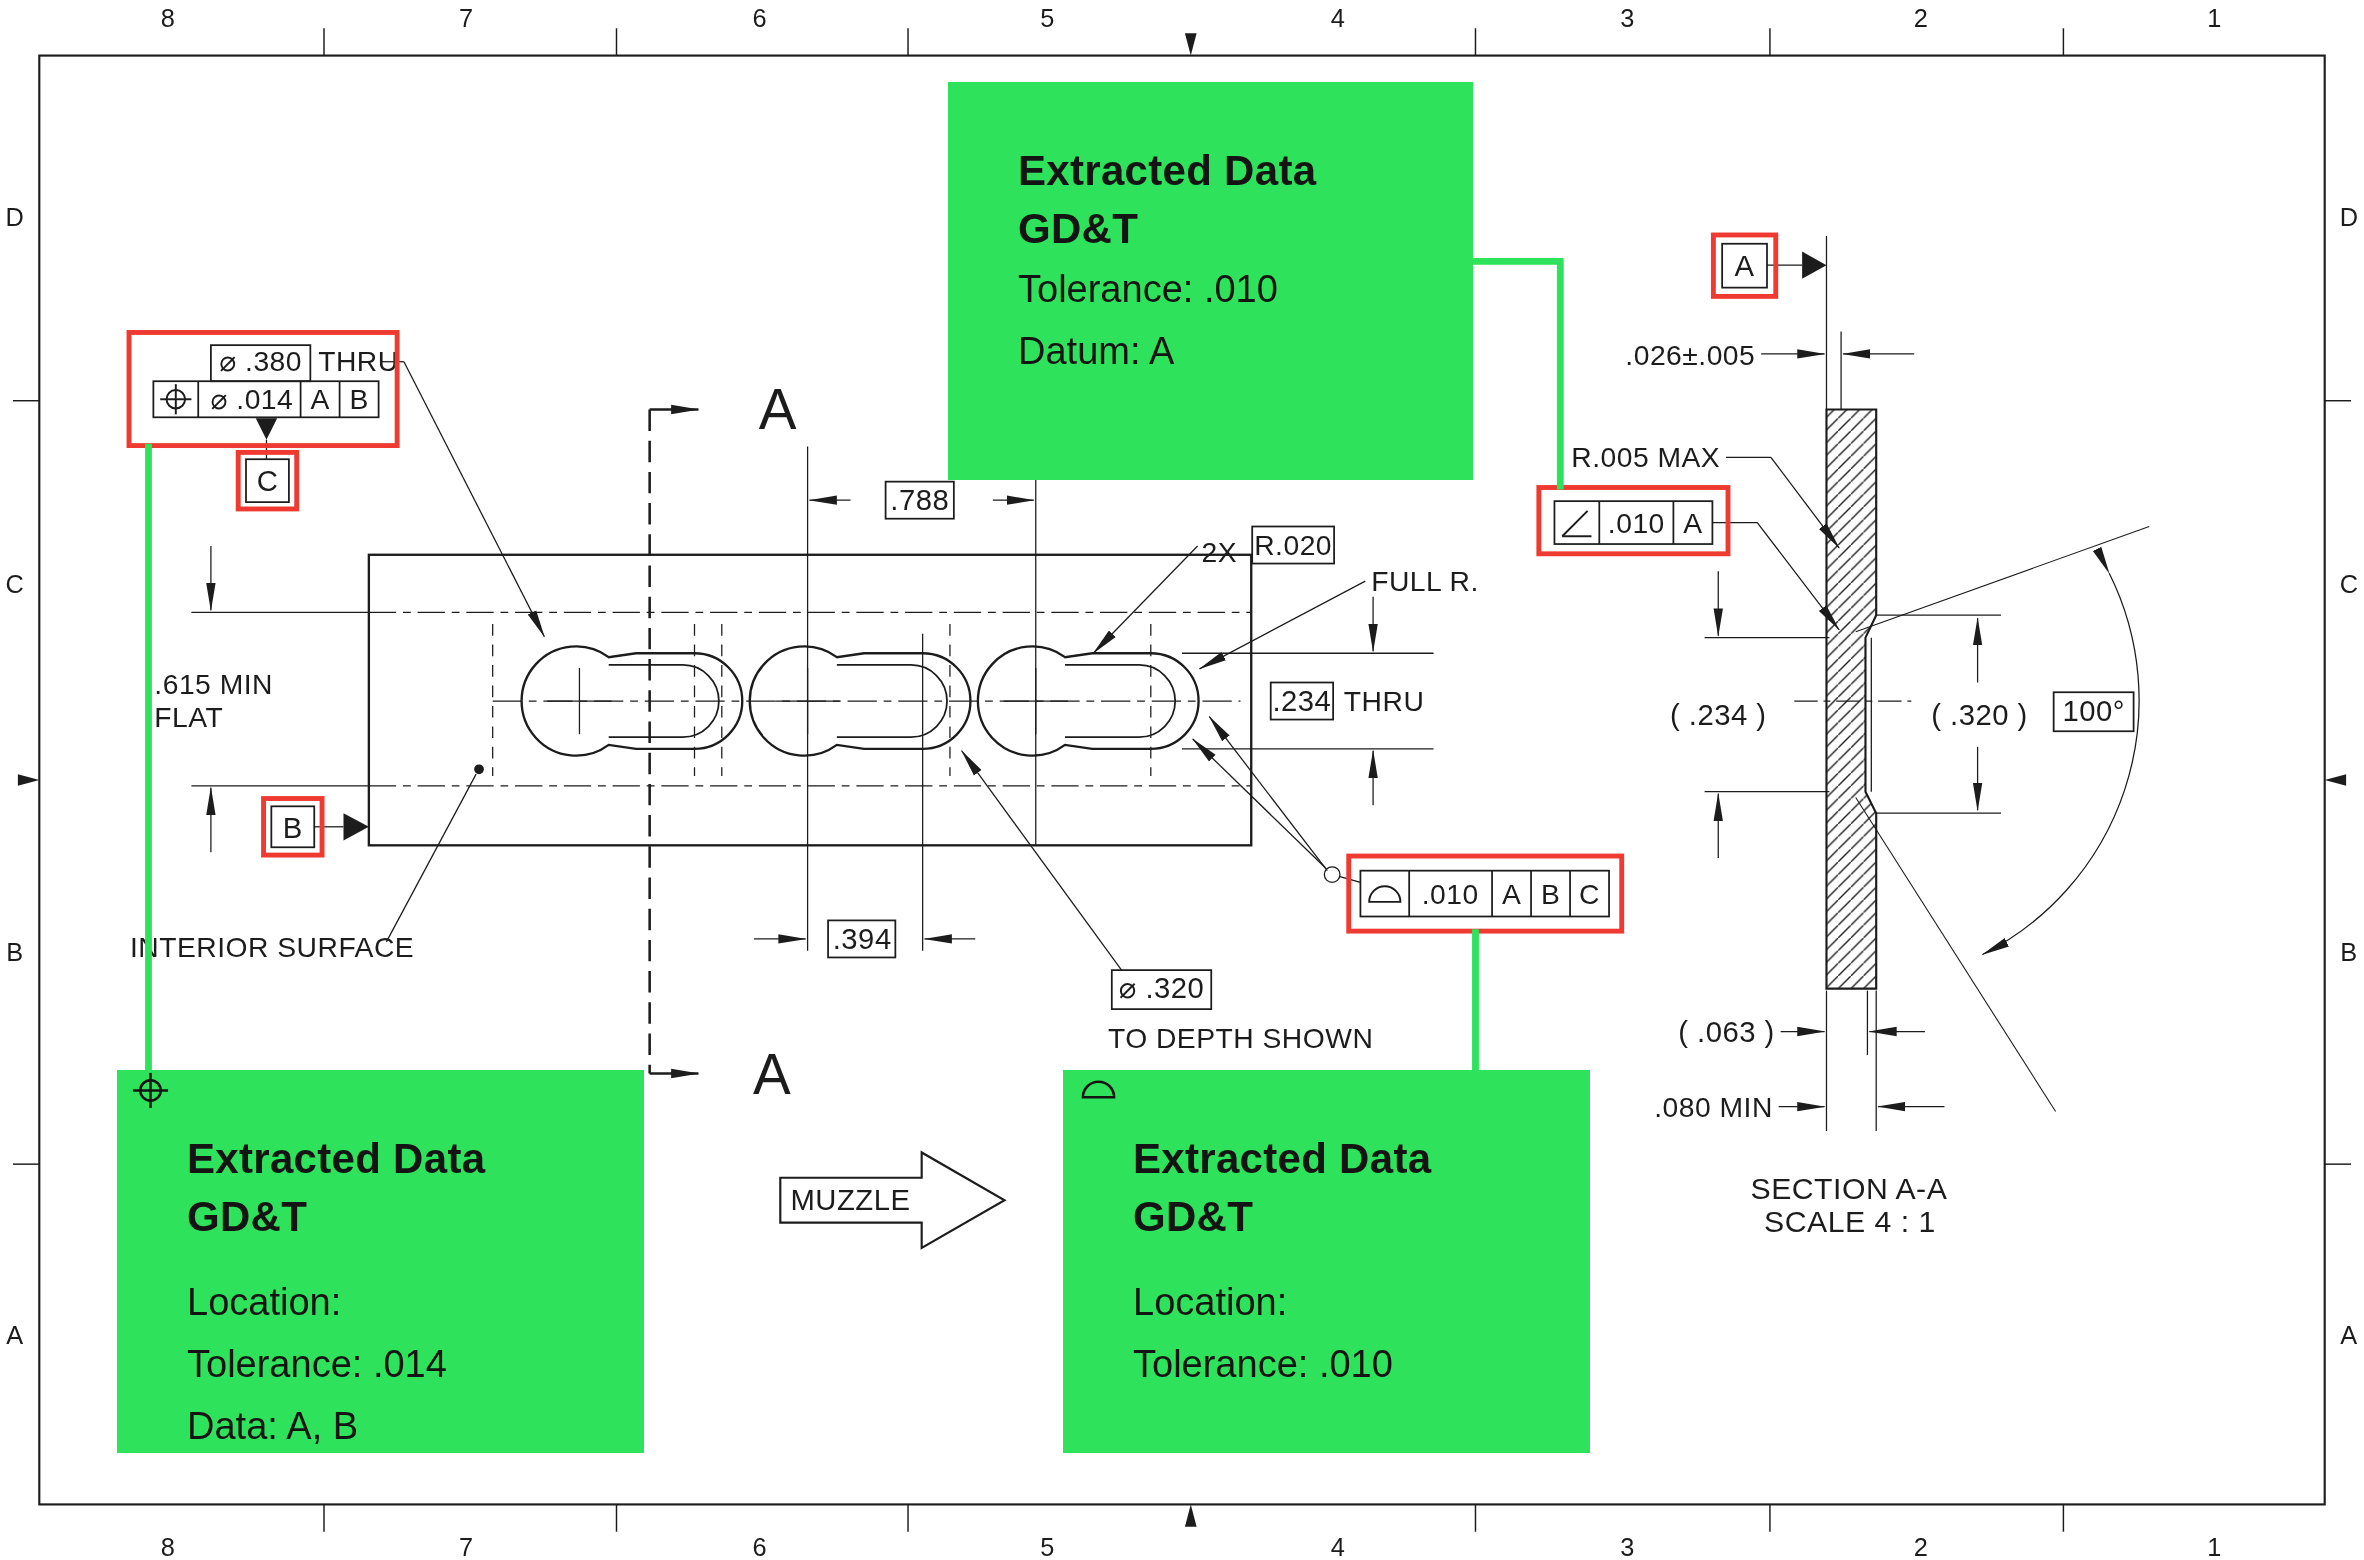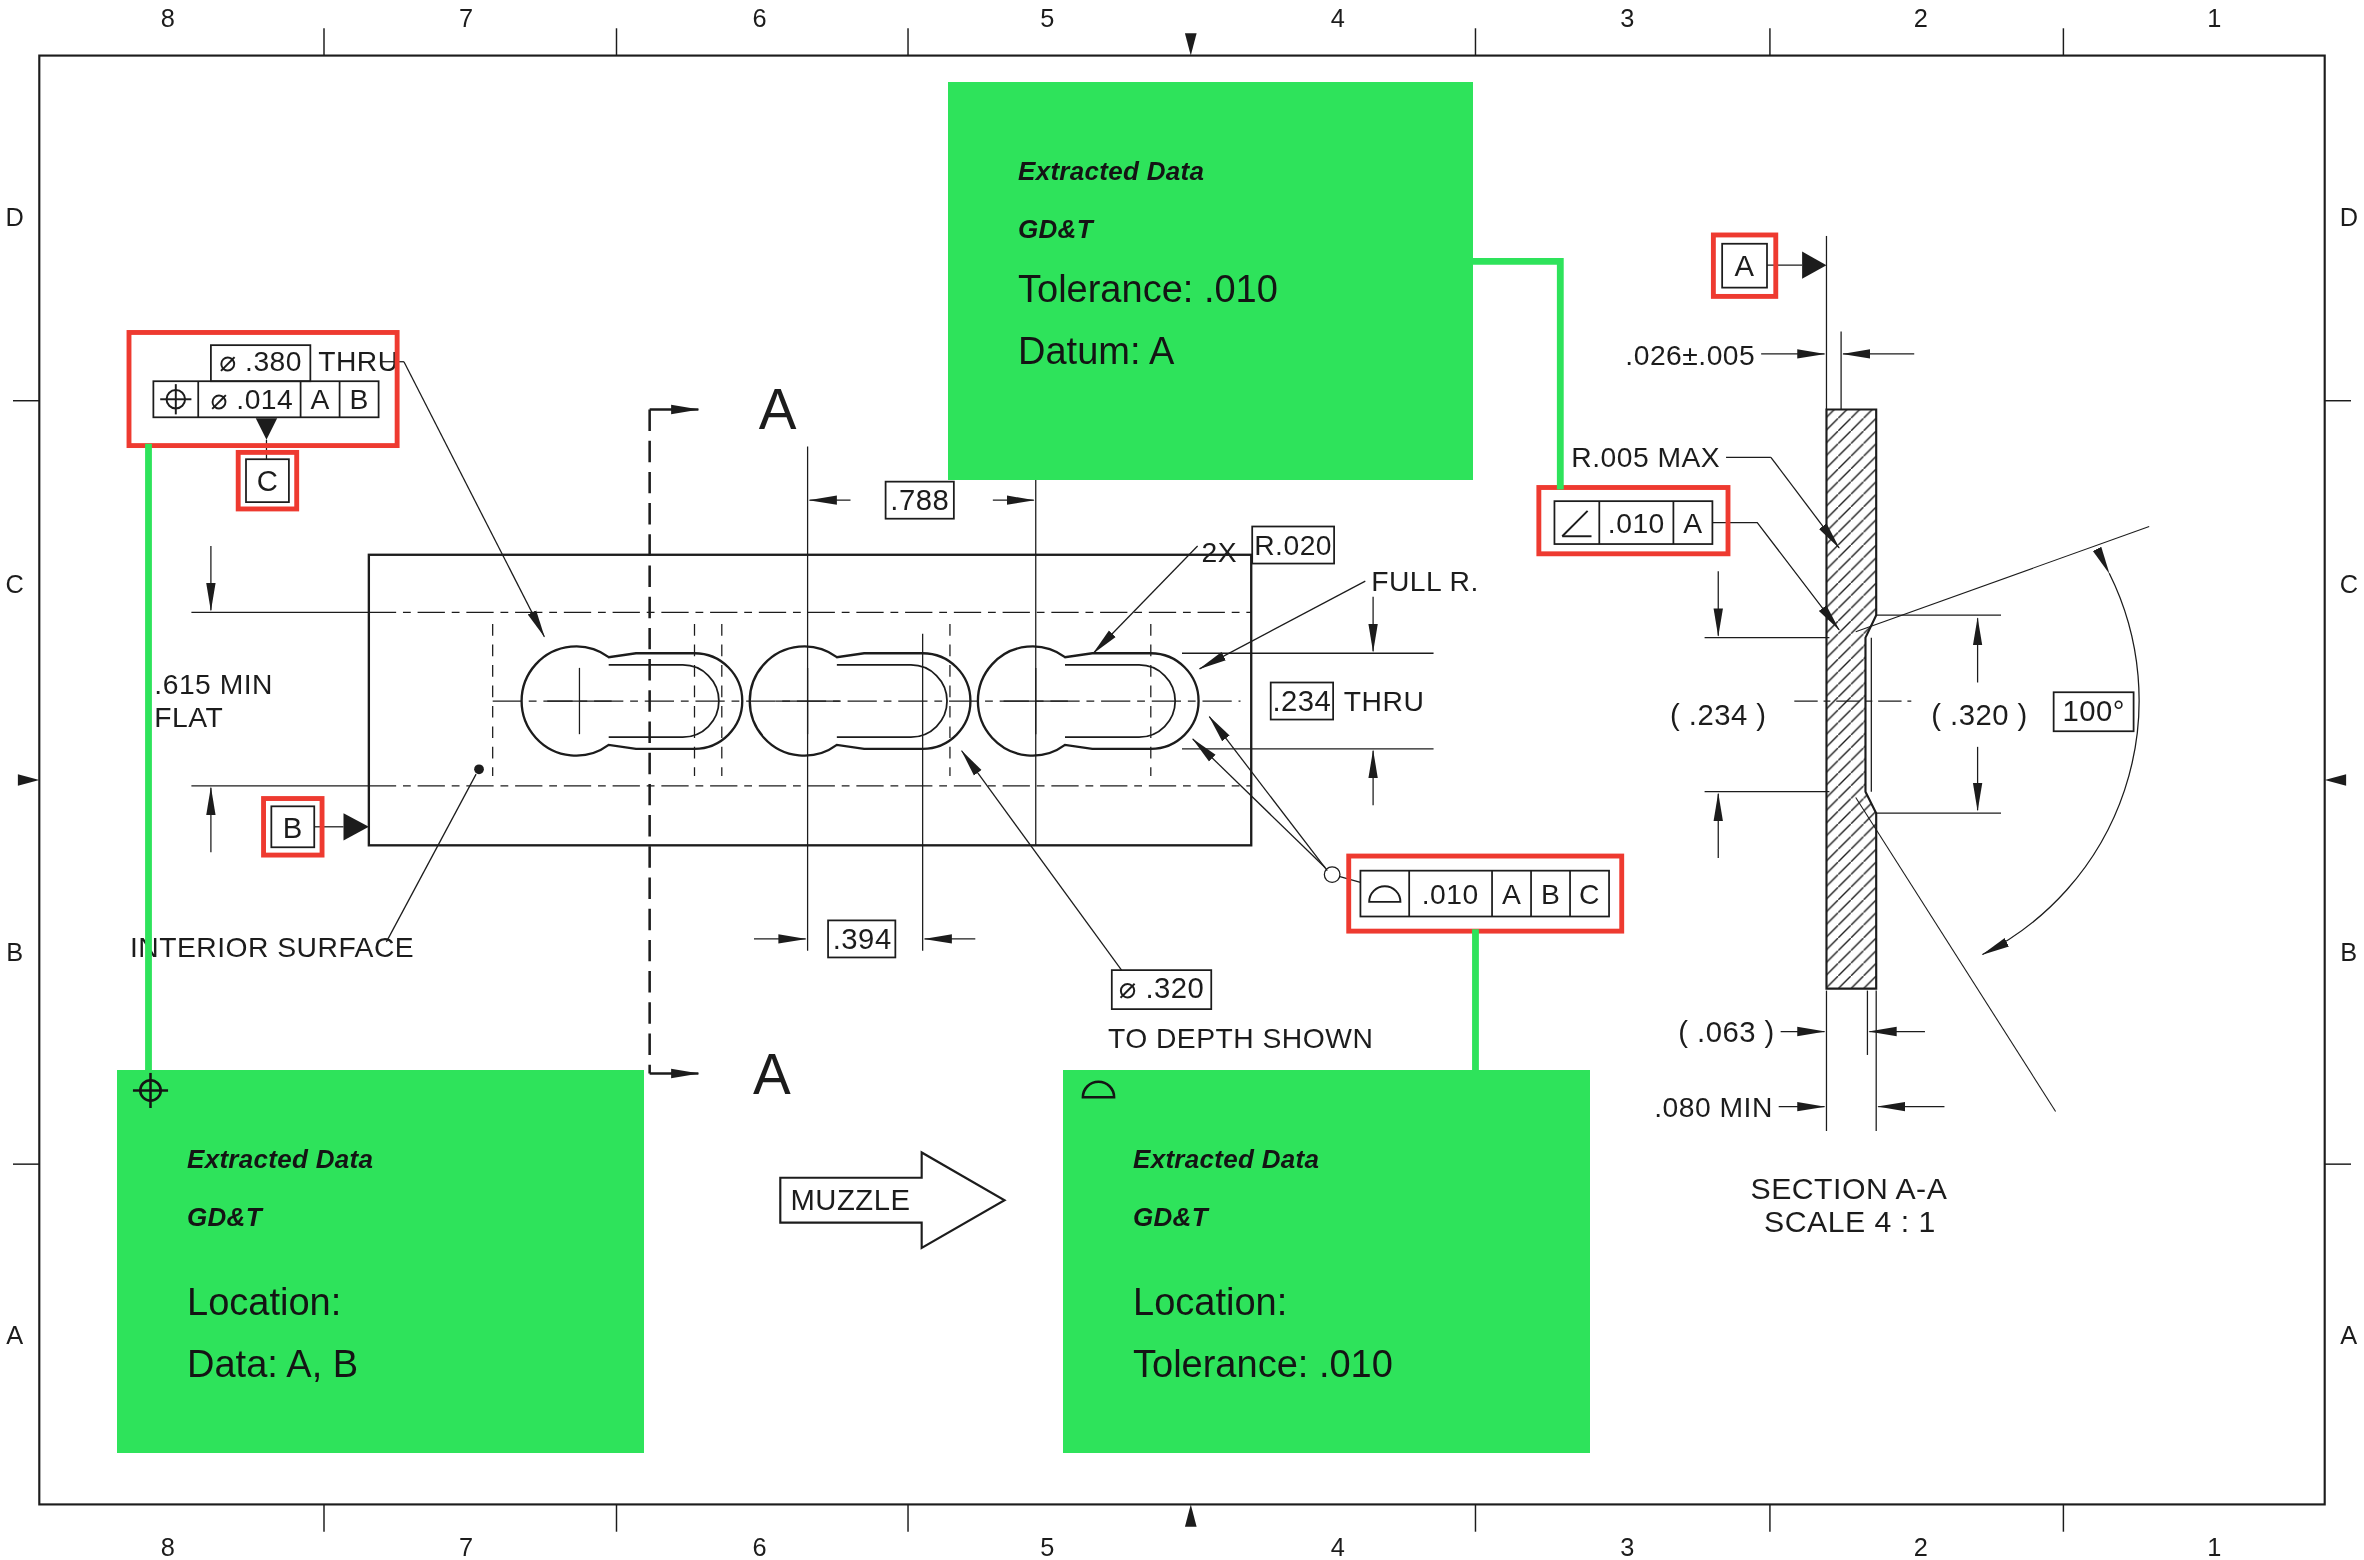--- a/index.html
+++ b/index.html
@@ -9,21 +9,21 @@
   svg text{fill:#1c1c1c;font-family:"Liberation Sans",sans-serif;letter-spacing:.5px;}
   .t26{font-size:26px;}
   .t29{font-size:29px;}
   .t30{font-size:30px;}
   .t31{font-size:31px;}
   .t58{font-size:58px;}
   .mid{text-anchor:middle;}
   .end{text-anchor:end;}
   .panel{position:absolute;color:#141414;}
   .p-inner{padding:60px 23.4px 0 70px;}
-  .p-title{font-size:26px;font-weight:600;line-height:58px;letter-spacing:0.3px;font-style:italic;}
+  .p-title{font-size:42px;font-weight:600;line-height:58px;letter-spacing:0.3px;}
   .p-line{font-size:38px;font-weight:400;line-height:62px;display:flex;align-items:center;}
   .p-gap{margin-top:25px;}
   .sym-svg{margin-left:13.7px;}
 </style>
 </head>
 <body>
 
 <div id="stage">
 
 <svg width="2364" height="1560" viewBox="0 0 2424 1600">
@@ -367,20 +367,21 @@
     <div class="p-title">Extracted Data</div>
     <div class="p-title">GD&amp;T</div>
     <div class="p-line p-gap">
       <span>Location:</span>
       <svg class="sym-svg" width="39" height="39" viewBox="0 0 40 40">
         <circle cx="20" cy="21" r="10.5" fill="none" stroke="#141414" stroke-width="2.6"></circle>
         <line x1="20" y1="3" x2="20" y2="39" stroke="#141414" stroke-width="2.6"></line>
         <line x1="2" y1="21" x2="38" y2="21" stroke="#141414" stroke-width="2.6"></line>
       </svg>
     </div>
+    <div class="p-line">Tolerance: .014</div>
     <div class="p-line">Data: A, B</div>
   </div>
 </div>
 
 <div class="panel" style="left:1063px;top:1070px;width:527px;height:383px;background:#2ee35b;">
   <div class="p-inner">
     <div class="p-title">Extracted Data</div>
     <div class="p-title">GD&amp;T</div>
     <div class="p-line p-gap">
       <span>Location:</span>

